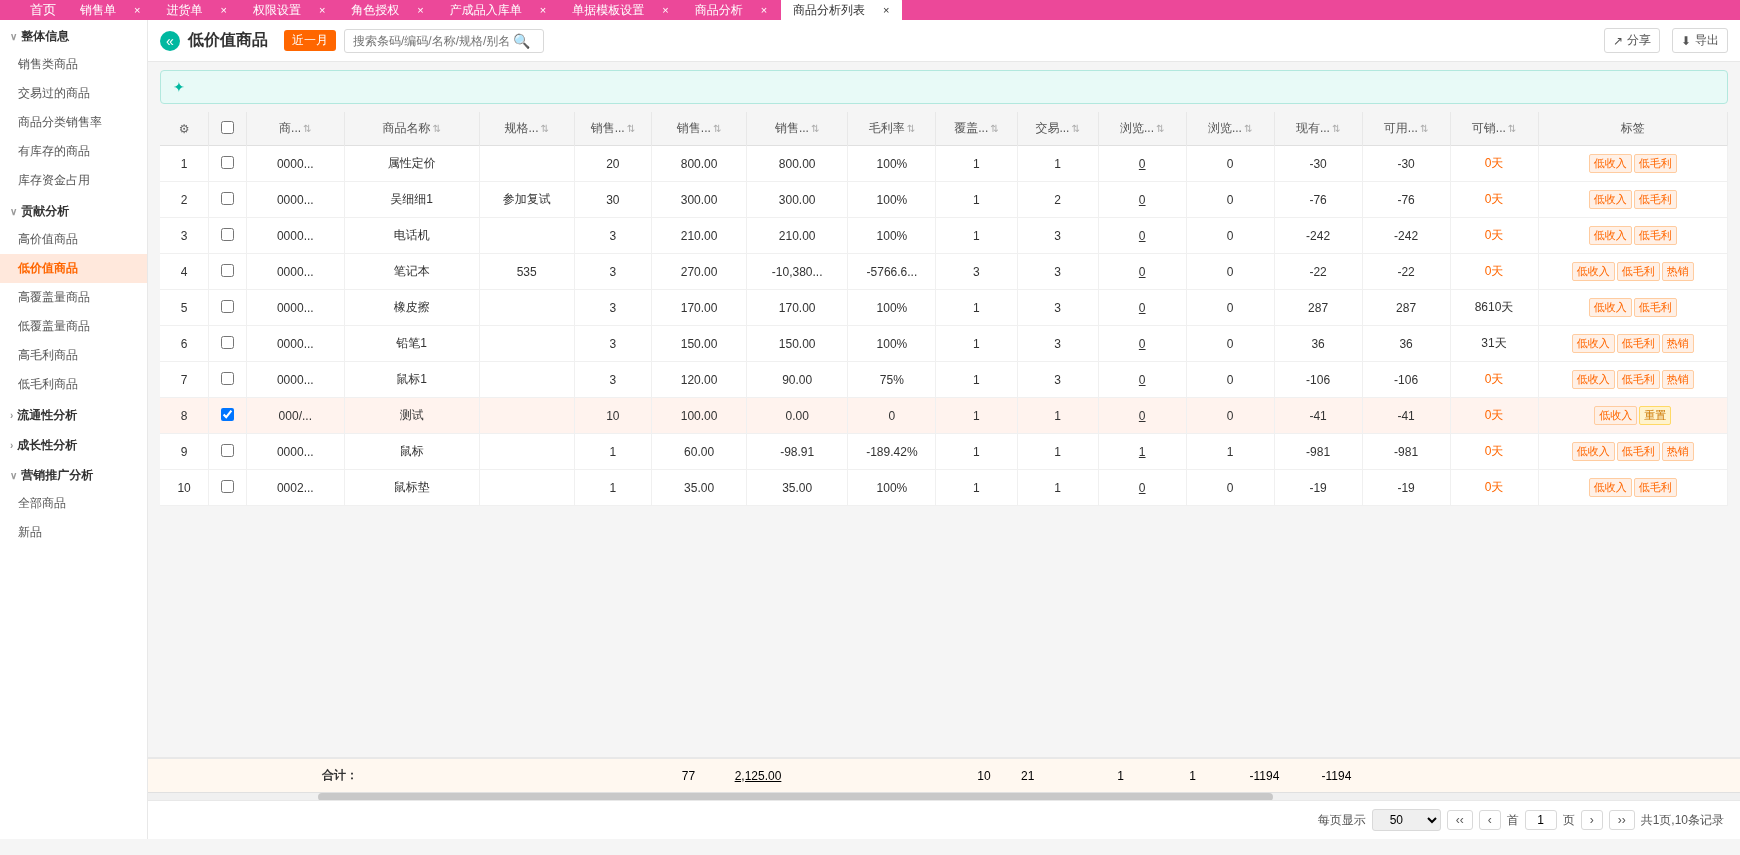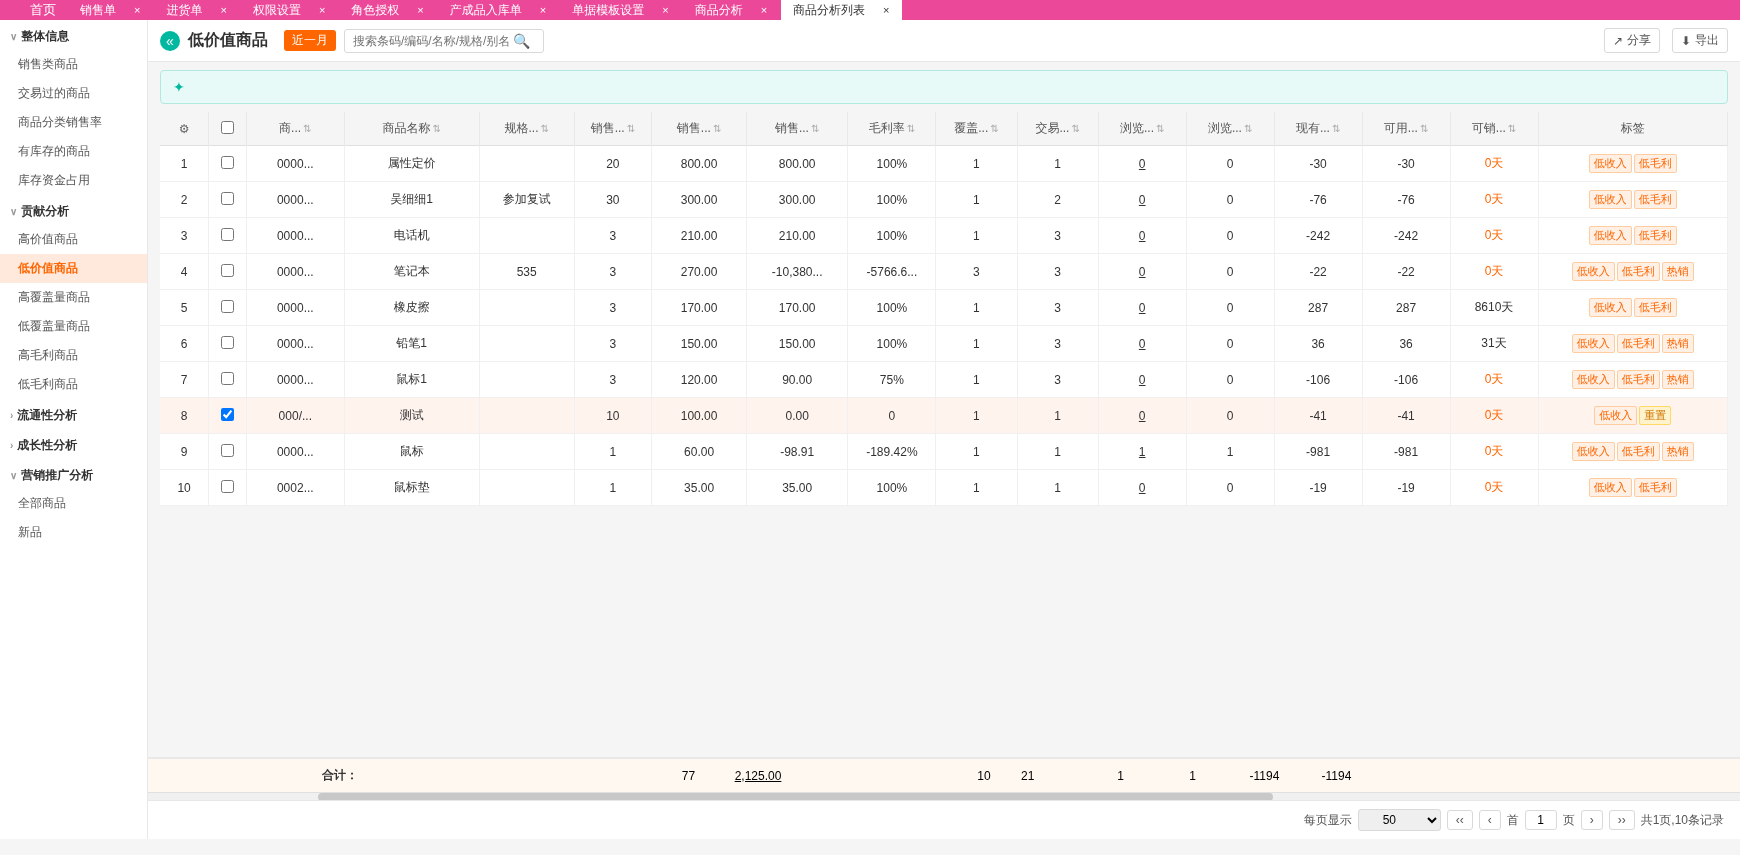--- a/index.html
+++ b/index.html
@@ -235,21 +235,21 @@
       padding: 8px 16px;
       background: #fff;
       border-top: 1px solid #e8e8e8;
       gap: 6px;
       font-size: 12px;
       color: #555;
     }
     .page-size-select {
       border: 1px solid #d9d9d9;
       border-radius: 3px;
-      padding: 2px 20px;
+      padding: 2px 13px;
       font-size: 12px;
     }
     .page-btn {
       border: 1px solid #d9d9d9;
       background: #fff;
       border-radius: 3px;
       padding: 2px 8px;
       cursor: pointer;
       font-size: 12px;
       color: #555;

